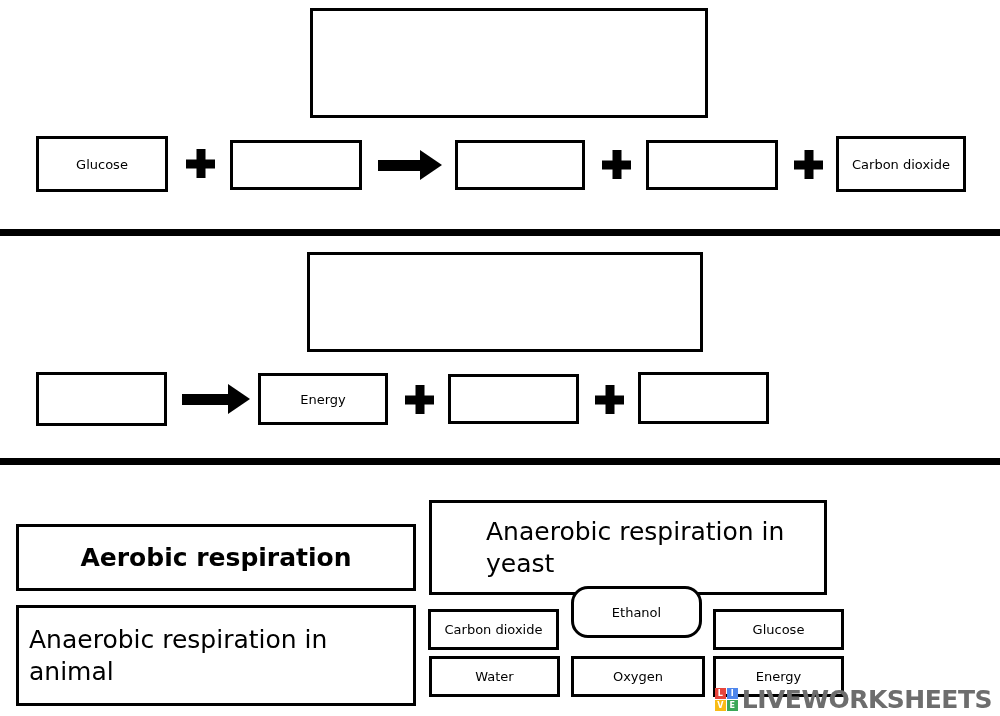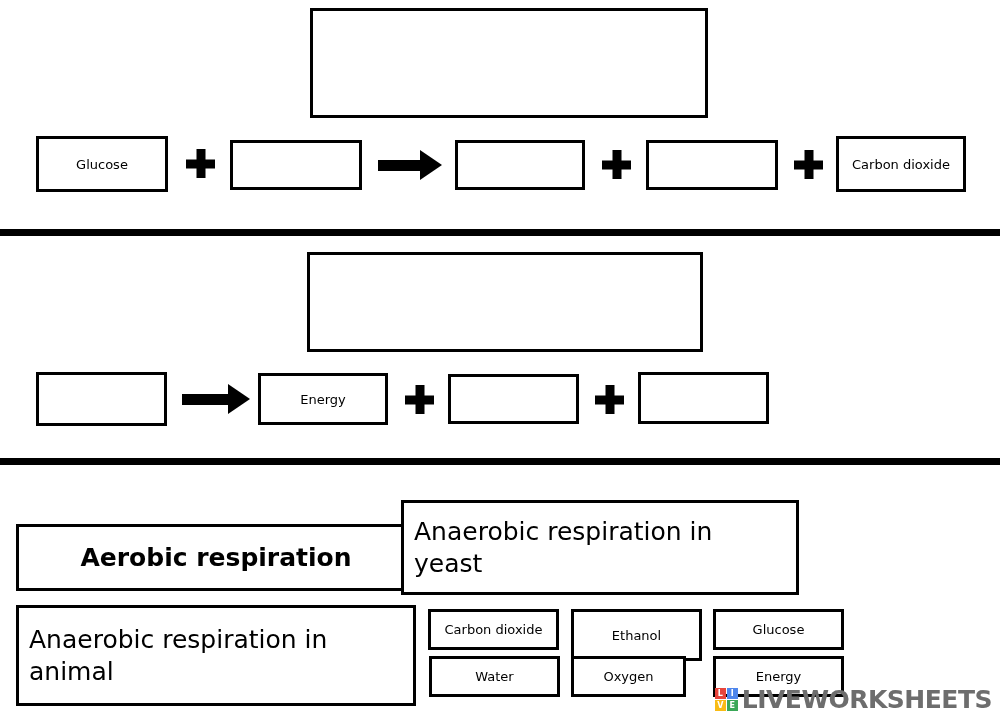--- a/index.html
+++ b/index.html
@@ -204,42 +204,42 @@
 <div class="box" style="left:638px; top:372px; width:131px; height:52px;">
   <span class="small-label"></span>
 </div>
 
 <div class="divider" style="top:458px;"></div>
 
 <div class="box" style="left:16px; top:524px; width:400px; height:67px;font-weight:bold;">
   <span class="big-label">Aerobic respiration</span>
 </div>
 
-<div class="box" style="left:401px; top:500px; width:398px; height:95px;">
+<div class="box" style="left:429px; top:500px; width:398px; height:95px;padding-left:44px;">
   <span class="big-label">Anaerobic respiration in yeast</span>
 </div>
 
 <div class="box" style="left:16px; top:605px; width:400px; height:101px;">
   <span class="big-label">Anaerobic respiration in animal</span>
 </div>
 
 <div class="box" style="left:428px; top:609px; width:131px; height:41px;">
   <span class="tile-label">Carbon dioxide</span>
 </div>
-<div class="box" style="left:571px; top:609px; width:131px; height:52px;">
+<div class="box" style="left:571px; top:586px; width:131px; height:52px;border-radius:17px;">
   <span class="tile-label">Ethanol</span>
 </div>
 <div class="box" style="left:713px; top:609px; width:131px; height:41px;">
   <span class="tile-label">Glucose</span>
 </div>
 
 <div class="box" style="left:429px; top:656px; width:131px; height:41px;">
   <span class="tile-label">Water</span>
 </div>
-<div class="box" style="left:571px; top:656px; width:115px; height:41px;">
+<div class="box" style="left:571px; top:656px; width:134px; height:41px;">
   <span class="tile-label">Oxygen</span>
 </div>
 <div class="box" style="left:713px; top:656px; width:131px; height:41px;">
   <span class="tile-label">Energy</span>
 </div>
 
 <div class="watermark">
   <div class="wm-logo">
     <div class="wm-cell wm-c1">L</div>
     <div class="wm-cell wm-c2">I</div>

